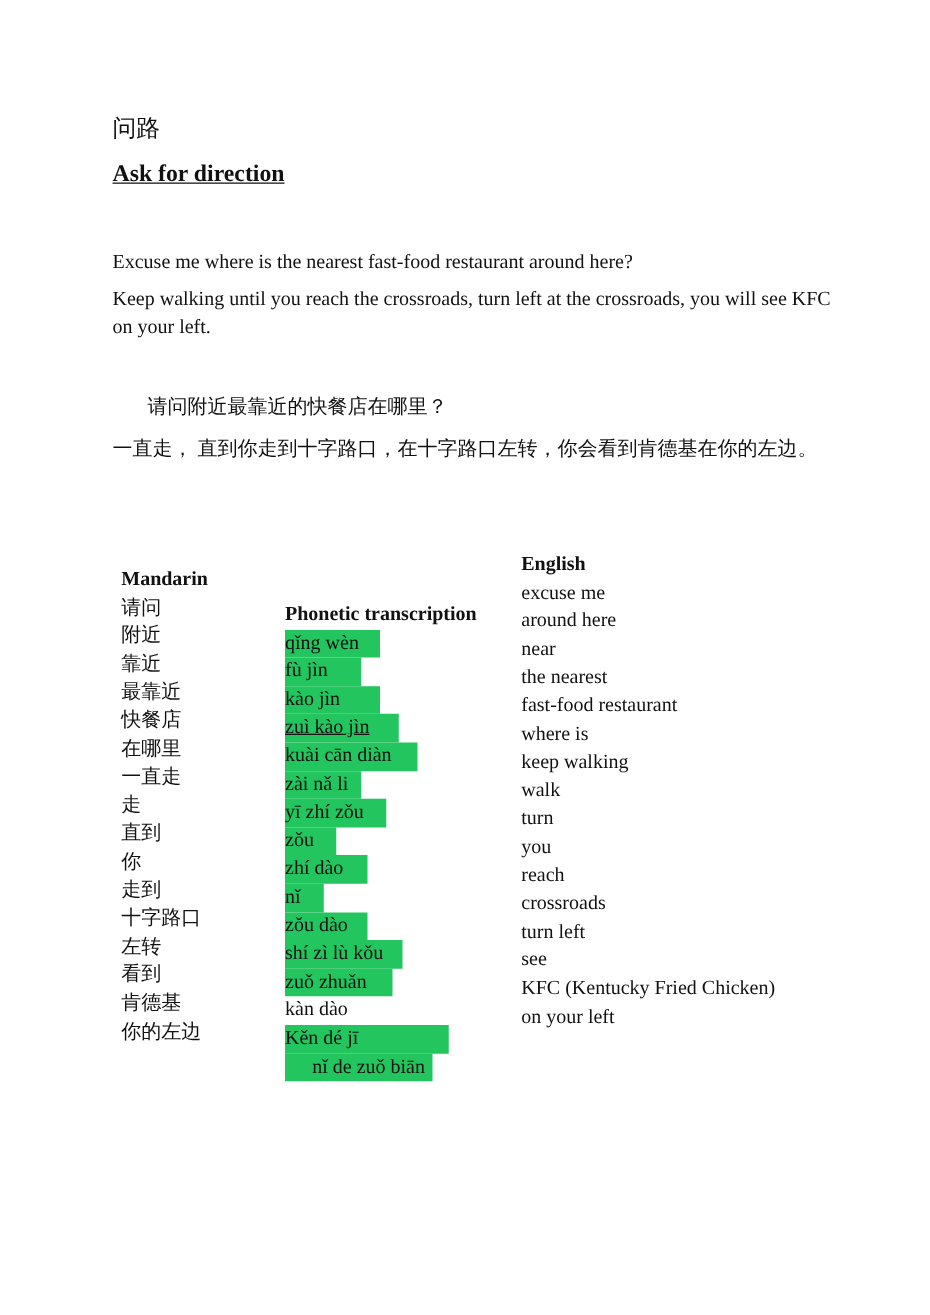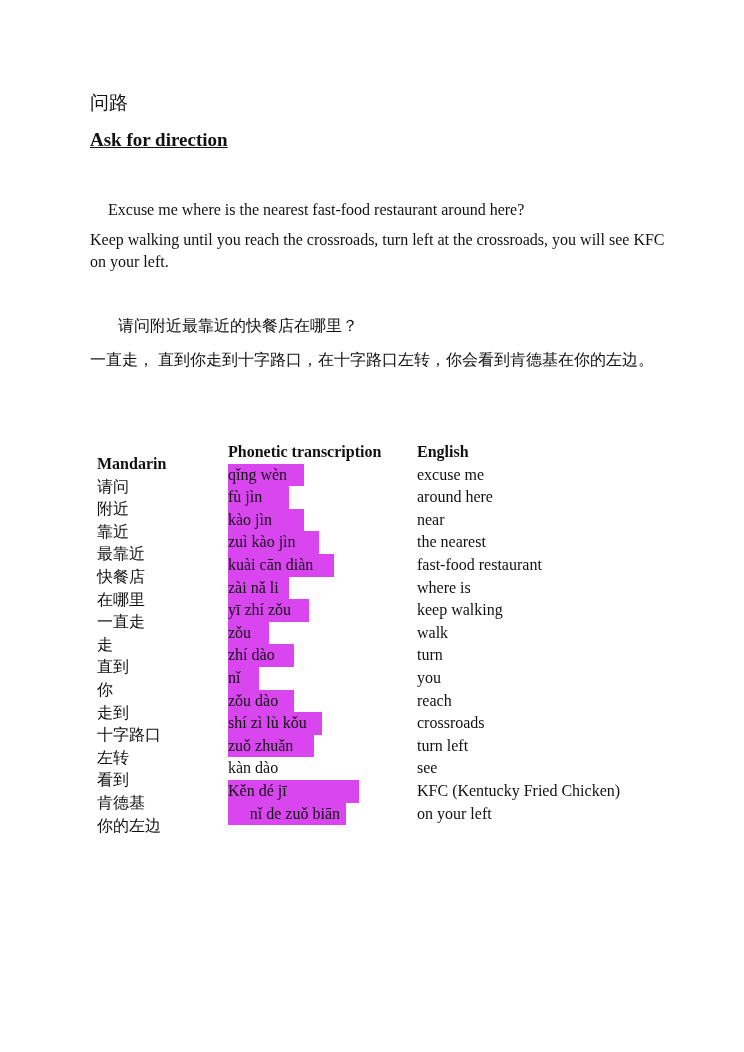--- a/index.html
+++ b/index.html
@@ -2,32 +2,32 @@
 <html><head>
 <meta charset="utf-8">
 <style>
   html, body { margin: 0; padding: 0; background: #ffffff; }
   body { width: 744px; height: 1052px; position: relative; overflow: hidden;
          font-family: "Liberation Serif", "DejaVu Serif", serif; color: #111; }
   .abs { position: absolute; white-space: nowrap; }
   .title-cn { left: 90px; top: 90px; font-size: 19px; }
   .title-en { left: 90px; top: 129px; font-size: 19px; font-weight: bold; text-decoration: underline; }
   .para { left: 90px; font-size: 16px; line-height: 22px; white-space: normal; width: 575px; }
-  .p1 { top: 199px; margin-left: 18px; }
+  .p1 { top: 199px; }
   .p2 { top: 229px; }
   .p3 { top: 315px; margin-left: 28px; }
   .p4 { top: 349px; }
   .table { position: absolute; left: 97px; top: 441px; font-size: 16px; }
   .row { position: relative; height: 22.6px; line-height: 22.6px; }
   .cell { position: absolute; top: 0; white-space: nowrap; }
   .c-man { left: 0; margin-top: 12px; }
-  .c-pho { left: 131px; }
+  .c-pho { left: 131px; margin-top: 40px; }
   .c-eng { left: 320px; }
   .hdr .cell { font-weight: bold; }
-  .hl { background: #d946ef; padding-right: 6px; }
+  .hl { background: #22c55e; padding-right: 6px; }
 </style>
 </head>
 <body>
 
 <div class="abs title-cn">问路</div>
 <div class="abs title-en">Ask for direction</div>
 
 <div class="abs para p1">Excuse me where is the nearest fast-food restaurant around here?</div>
 <div class="abs para p2">Keep walking until you reach the crossroads, turn left at the crossroads, you will see KFC on your left.</div>
 <div class="abs para p3">请问附近最靠近的快餐店在哪里？</div>
@@ -50,21 +50,21 @@
         <span class="cell c-pho hl" style="min-width: 55px;">fù jìn</span>
         <span class="cell c-eng">around here</span>
       </div>
       <div class="row">
         <span class="cell c-man">靠近</span>
         <span class="cell c-pho hl" style="min-width: 70px;">kào jìn</span>
         <span class="cell c-eng">near</span>
       </div>
       <div class="row">
         <span class="cell c-man">最靠近</span>
-        <span class="cell c-pho hl" style="min-width: 85px;">zuì kào jìn</span>
+        <span class="cell c-pho hl" style="min-width: 85px; text-decoration: underline;">zuì kào jìn</span>
         <span class="cell c-eng">the nearest</span>
       </div>
       <div class="row">
         <span class="cell c-man">快餐店</span>
         <span class="cell c-pho hl" style="min-width: 100px;">kuài cān diàn</span>
         <span class="cell c-eng">fast-food restaurant</span>
       </div>
       <div class="row">
         <span class="cell c-man">在哪里</span>
         <span class="cell c-pho hl" style="min-width: 55px;">zài nǎ li</span>

